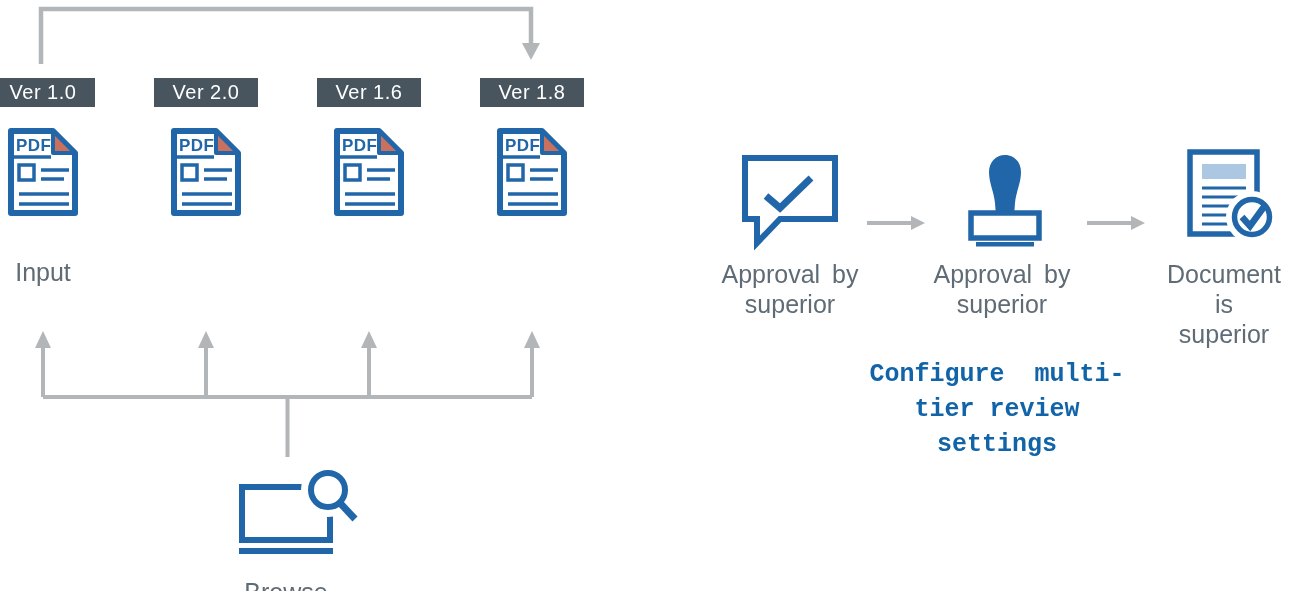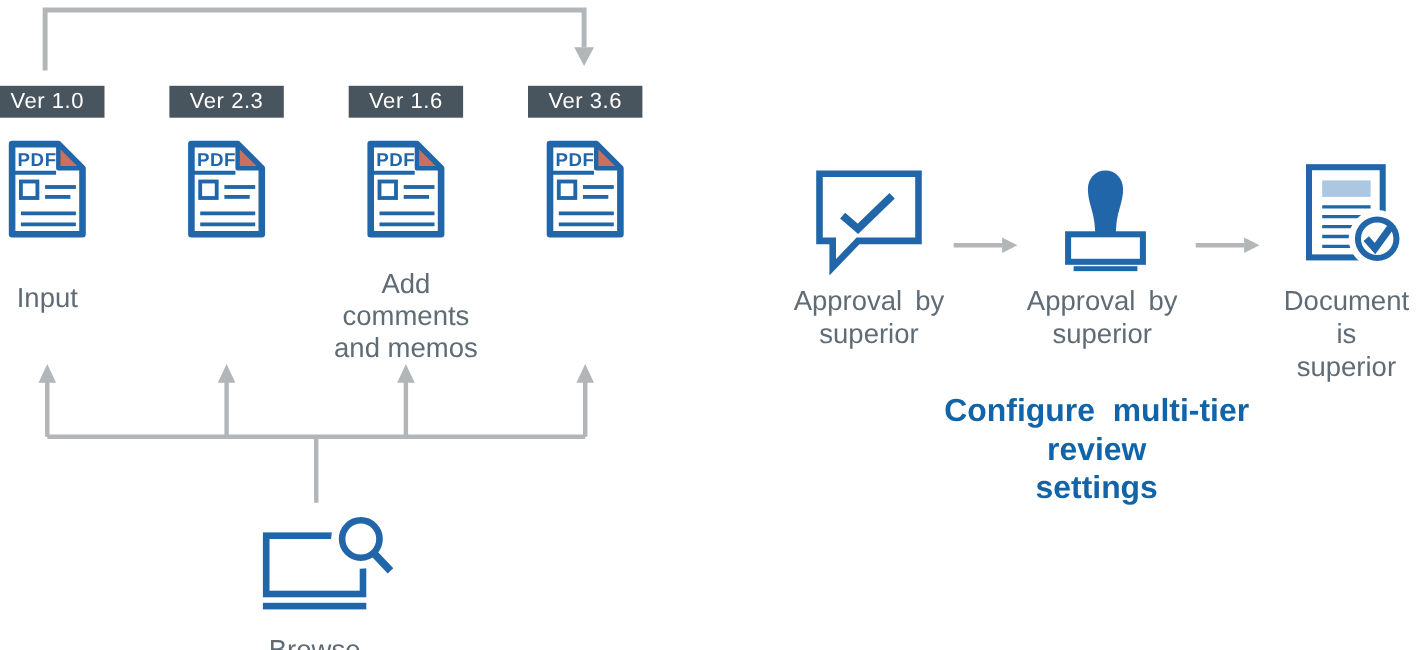--- a/index.html
+++ b/index.html
@@ -43,22 +43,22 @@
     position:absolute;transform:translate(-50%,-50%);
     color:var(--text-gray);font-size:25px;margin-top:15px;
   }
   .step-label{
     position:absolute;transform:translateX(-50%);top:259px;
     color:var(--text-gray);font-size:25px;line-height:30px;word-spacing:5px;
     text-align:center;white-space:pre-line;
   }
   .caption{
     position:absolute;left:997px;top:357px;transform:translateX(-50%);
-    color:var(--heading-blue);font-size:29px;line-height:35px;font-weight:bold;
-    text-align:center;white-space:pre-wrap;
+    color:var(--heading-blue);font-size:25px;line-height:35px;font-weight:bold;
+    text-align:center;white-space:pre-wrap;font-family:Liberation Mono, monospace;
   }
 </style>
 </head>
 <body>
 
 <div class="canvas">
 
   <svg class="gfx" width="1292" height="591" viewBox="0 0 1292 591">
     <defs>
       <g id="pdf-doc">
@@ -129,28 +129,25 @@
       <line x1="1202" y1="206" x2="1246" y2="206" class="ic-stroke" stroke-width="3"></line>
       <line x1="1202" y1="215" x2="1246" y2="215" class="ic-stroke" stroke-width="3"></line>
       <line x1="1202" y1="224" x2="1246" y2="224" class="ic-stroke" stroke-width="3"></line>
       <circle cx="1252" cy="217" r="26" class="halo"></circle>
       <circle cx="1252" cy="217" r="17.5" class="ic-white" stroke-width="5.5"></circle>
       <path d="M1242 217 L1250 226 L1266 204" class="ic-stroke" stroke-width="6.5"></path>
     </g>
   </svg>
 
   <div class="badge" style="left:43px">Ver 1.0</div>
-  <div class="badge" style="left:206px">Ver 2.3</div>
+  <div class="badge" style="left:206px">Ver 2.0</div>
   <div class="badge" style="left:369px">Ver 1.6</div>
-  <div class="badge" style="left:532px">Ver 3.6</div>
+  <div class="badge" style="left:532px">Ver 1.8</div>
 
   <div class="col-label" style="left:43px;top:272px">Input</div>
-  <div class="col-label" style="left:369px;top:288px">Add
-comments
-and memos</div>
 
   <div class="browse-label" style="left:286px;top:577px">Browse</div>
 
   <div class="step-label" style="left:790px">Approval by
 superior</div>
   <div class="step-label" style="left:1002px">Approval by
 superior</div>
   <div class="step-label" style="left:1224px">Document
 is superior</div>
 

